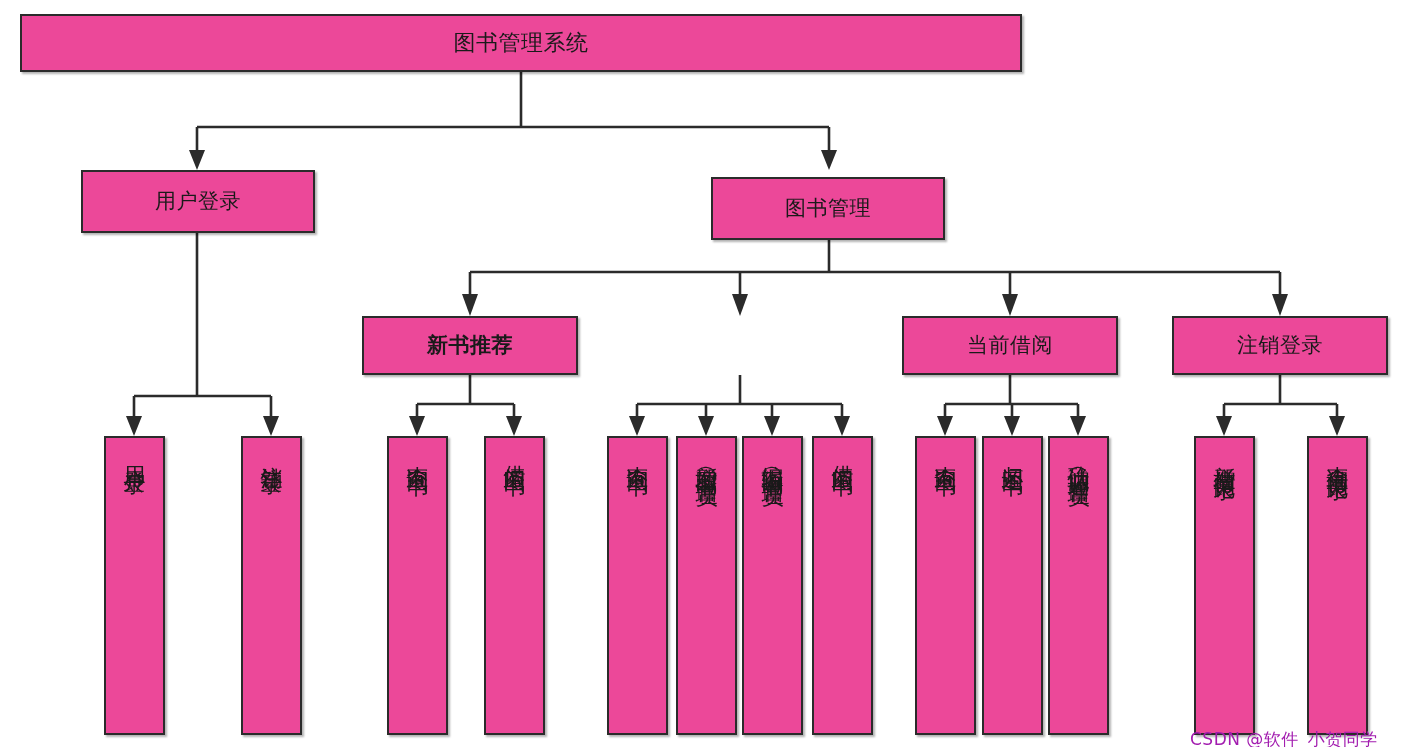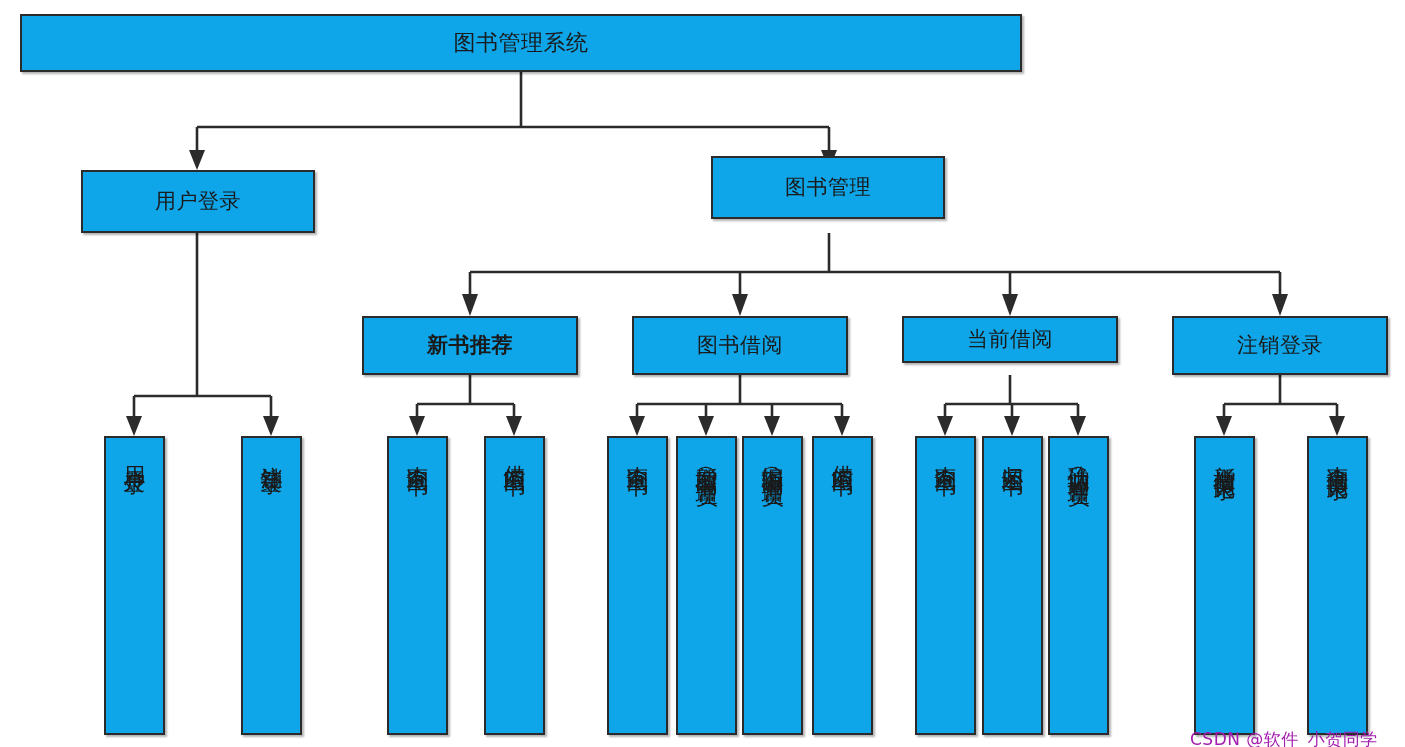--- a/index.html
+++ b/index.html
@@ -34,21 +34,21 @@
     stroke-linecap: butt;
   }
   #wires polygon {
     fill: #2b2b2b;
     stroke: none;
   }
   
   .node {
     position: absolute;
     box-sizing: border-box;
-    background: #0ea5e9;
+    background: #ec4899;
     border: 2.6px solid #2b2b2b;
     z-index: 3;
     display: flex;
     align-items: center;
     justify-content: center;
     box-shadow: 2px 2px 2px rgba(0,0,0,0.30);
   }
   .node .lbl {
     color: #1a1a1a;
     line-height: 1.18;
@@ -159,31 +159,28 @@
     <polygon points="1329,416 1345,416 1337,436"></polygon>
   </svg>
 
   <div class="node h-node root" style="left:20px; top:14px; width:1002px; height:58px;">
     <span class="lbl">图书管理系统</span>
   </div>
 
   <div class="node h-node" style="left:81px; top:170px; width:234px; height:63px;">
     <span class="lbl">用户登录</span>
   </div>
-  <div class="node h-node" style="left:711px; top:156px; width:234px; height:63px;">
+  <div class="node h-node" style="left:711px; top:177px; width:234px; height:63px;">
     <span class="lbl">图书管理</span>
   </div>
 
   <div class="node h-node" style="left:362px; top:316px; width:216px; height:59px;font-weight:bold;">
     <span class="lbl">新书推荐</span>
   </div>
-  <div class="node h-node" style="left:632px; top:316px; width:216px; height:59px;">
-    <span class="lbl">图书借阅</span>
-  </div>
-  <div class="node h-node" style="left:902px; top:316px; width:216px; height:47px;">
+  <div class="node h-node" style="left:902px; top:316px; width:216px; height:59px;">
     <span class="lbl">当前借阅</span>
   </div>
   <div class="node h-node" style="left:1172px; top:316px; width:216px; height:59px;">
     <span class="lbl">注销登录</span>
   </div>
 
   <div class="node v-node" style="left:104px; top:436px; width:61px; height:299px;">
     <span class="lbl">用户登录</span>
   </div>
   <div class="node v-node" style="left:241px; top:436px; width:61px; height:299px;">

